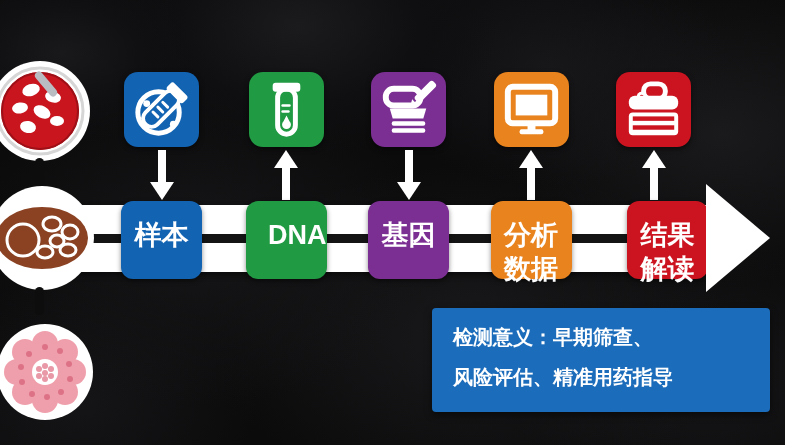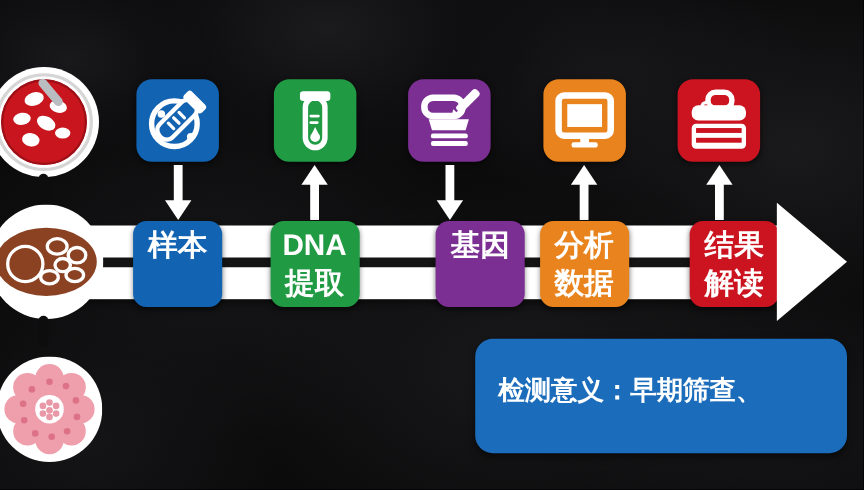--- a/index.html
+++ b/index.html
@@ -22,24 +22,24 @@
   .band{left:36px;top:205px;width:672px;height:67px;background:#fff;box-shadow:0 3px 6px rgba(0,0,0,.45);}
   .flow-line{left:84px;top:234px;width:624px;height:9px;background:#141414;border-radius:4px;}
   .arrowhead{left:706px;top:184px;width:66px;height:108px;}
   
   .icon-square{top:72px;width:75px;height:75px;border-radius:14px;box-shadow:0 2px 5px rgba(0,0,0,.5);}
   .icon-square svg{position:absolute;left:0;top:0;}
   
   .varrow{top:150px;width:26px;height:50px;}
   
   .label-box{top:201px;width:81px;height:78px;border-radius:12px;box-shadow:0 2px 5px rgba(0,0,0,.45);
-    color:#fff;font-weight:bold;font-size:27px;line-height:34px;text-align:center;padding-top:5px;box-sizing:border-box;}
-  
-  .info-box{left:432px;top:308px;width:338px;height:104px;border-radius:16px;box-shadow:0 3px 7px rgba(0,0,0,.5);
-    color:#fff;font-weight:bold;font-size:24px;line-height:40px;padding:28px 0 0 21px;box-sizing:border-box;white-space:nowrap;}
+    color:#fff;font-weight:bold;font-size:27px;line-height:34px;text-align:center;padding-top:17px;box-sizing:border-box;}
+  
+  .info-box{left:432px;top:308px;width:338px;height:104px;border-radius:4px;box-shadow:0 3px 7px rgba(0,0,0,.5);
+    color:#fff;font-weight:bold;font-size:20px;line-height:40px;padding:9px 0 0 21px;box-sizing:border-box;white-space:nowrap;}
   
   .dash{left:35px;width:9px;height:28px;background:#0d0d0e;border-radius:4.5px;}
 </style>
 </head>
 <body>
 
 <div class="stage">
 
   <div class="abs band" style="background-color: rgb(255, 255, 255);"></div>
   <div class="abs flow-line" style="background-color: rgb(20, 20, 20);"></div>
@@ -196,37 +196,37 @@
       <rect x="9" y="16" width="8" height="34" fill="#fff"></rect>
   </svg>
   <svg class="abs varrow" style="left:640.5px" width="26" height="50">
     <polygon points="13,0 1,18 25,18" fill="#fff"></polygon>
       <rect x="9" y="16" width="8" height="34" fill="#fff"></rect>
   </svg>
 
   <div class="abs label-box" style="left: 121px; background-color: rgb(18, 99, 178);">
     <div>样本</div>
   </div>
-  <div class="abs label-box" style="left: 245.5px; background-color: rgb(33, 154, 68);">
+  <div class="abs label-box" style="left: 245.5px; background-color: rgb(33, 154, 68); text-align: right;">
     <div>DNA</div>
-    <div>提取</div>
-  </div>
-  <div class="abs label-box" style="left: 368px; background-color: rgb(124, 47, 146); margin-left: 28px;">
+  </div>
+  <div class="abs label-box" style="left: 368px; background-color: rgb(124, 47, 146);">
     <div>基因</div>
   </div>
   <div class="abs label-box" style="left: 490.5px; background-color: rgb(233, 131, 30);">
     <div>分析</div>
     <div>数据</div>
   </div>
   <div class="abs label-box" style="left: 627px; background-color: rgb(203, 20, 32);">
     <div>结果</div>
     <div>解读</div>
   </div>
 
   <svg class="abs arrowhead" width="66" height="108">
     <polygon points="0,0 64,54 0,108" fill="#fff"></polygon>
   </svg>
 
   <div class="abs info-box" style="background-color: rgb(27, 108, 186);">
     <div>检测意义：早期筛查、</div>
+    <div>风险评估、精准用药指导</div>
   </div>
 
 </div>
 
 </body></html>

